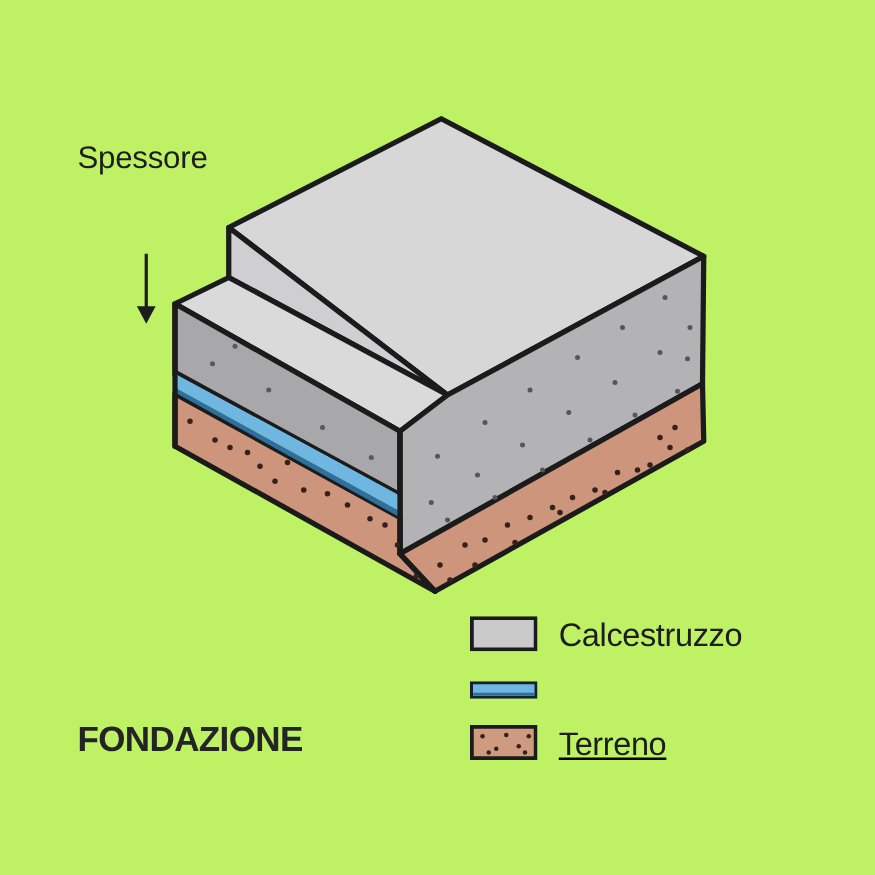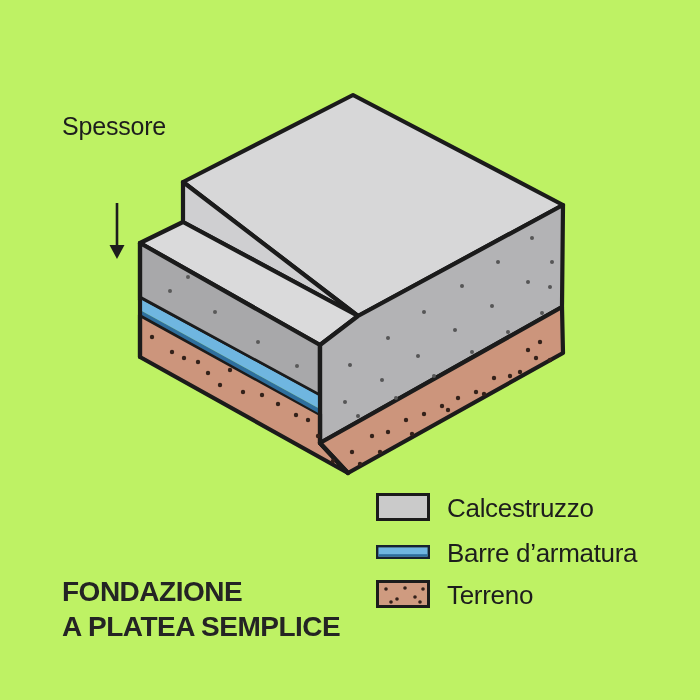--- a/index.html
+++ b/index.html
@@ -17,21 +17,21 @@
   .title{
     position:absolute;left:62px;top:574px;
     font-size:28px;line-height:35px;font-weight:700;
     color:#242424;letter-spacing:-0.5px;
   }
   .legend{
     position:absolute;left:376px;top:493px;
   }
   .legend-row{display:flex;align-items:flex-start;height:28px;}
   .legend-row + .legend-row{margin-top:17px;}
-  .legend-row.rebar-row + .legend-row{margin-top:14px;}
+  .legend-row.rebar-row + .legend-row{margin-top:14px;text-decoration:underline;}
   .swatch{display:inline-flex;align-items:center;justify-content:center;width:54px;height:28px;}
   .legend-label{
     margin-left:17px;font-size:26px;color:#1d1d1d;letter-spacing:-0.3px;
     white-space:nowrap;
   }
 </style>
 </head>
 <body>
 
 <div class="stage">
@@ -140,37 +140,35 @@
         </span>
       <span class="legend-label">Calcestruzzo</span>
     </div>
     <div class="legend-row rebar-row">
       <span class="swatch">
           <svg width="54" height="14" viewBox="0 0 54 14">
             <rect x="1.2" y="1.2" width="51.6" height="11.6" fill="#6fb6e0" stroke="#16232f" stroke-width="2.4"></rect>
             <rect x="2.5" y="9.2" width="49" height="2.2" fill="#2e6f9e"></rect>
           </svg>
         </span>
-      <span class="legend-label">Barre d’armatura</span>
     </div>
     <div class="legend-row">
       <span class="swatch">
           <svg width="54" height="28" viewBox="0 0 54 28">
             <rect x="1.5" y="1.5" width="51" height="25" fill="#cf9b80" stroke="#1b1b1b" stroke-width="3"></rect>
             <circle cx="10" cy="9" r="1.8" fill="#33211a"></circle>
             <circle cx="21" cy="19" r="1.8" fill="#33211a"></circle>
             <circle cx="29" cy="8" r="1.8" fill="#33211a"></circle>
             <circle cx="39" cy="17" r="1.8" fill="#33211a"></circle>
             <circle cx="47" cy="9" r="1.8" fill="#33211a"></circle>
             <circle cx="15" cy="22" r="1.8" fill="#33211a"></circle>
             <circle cx="44" cy="22" r="1.8" fill="#33211a"></circle>
           </svg>
         </span>
       <span class="legend-label">Terreno</span>
     </div>
   </div>
 
   <div class="title">
     <div>FONDAZIONE</div>
-    <div>A PLATEA SEMPLICE</div>
   </div>
 
 </div>
 
 </body></html>

